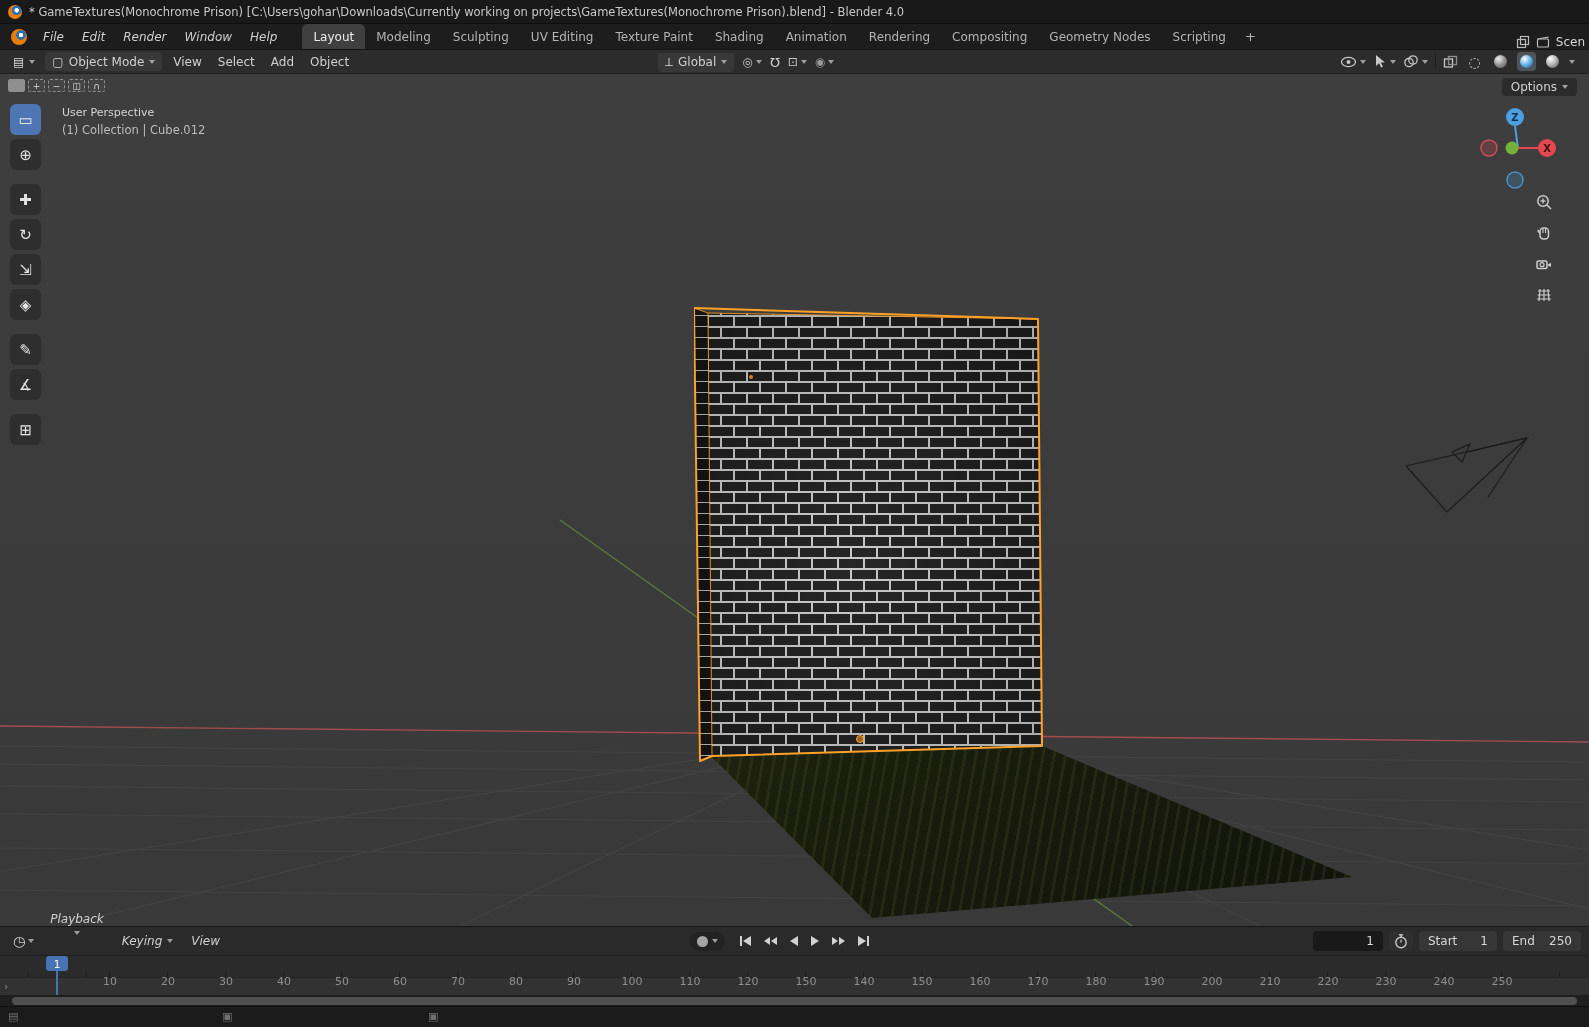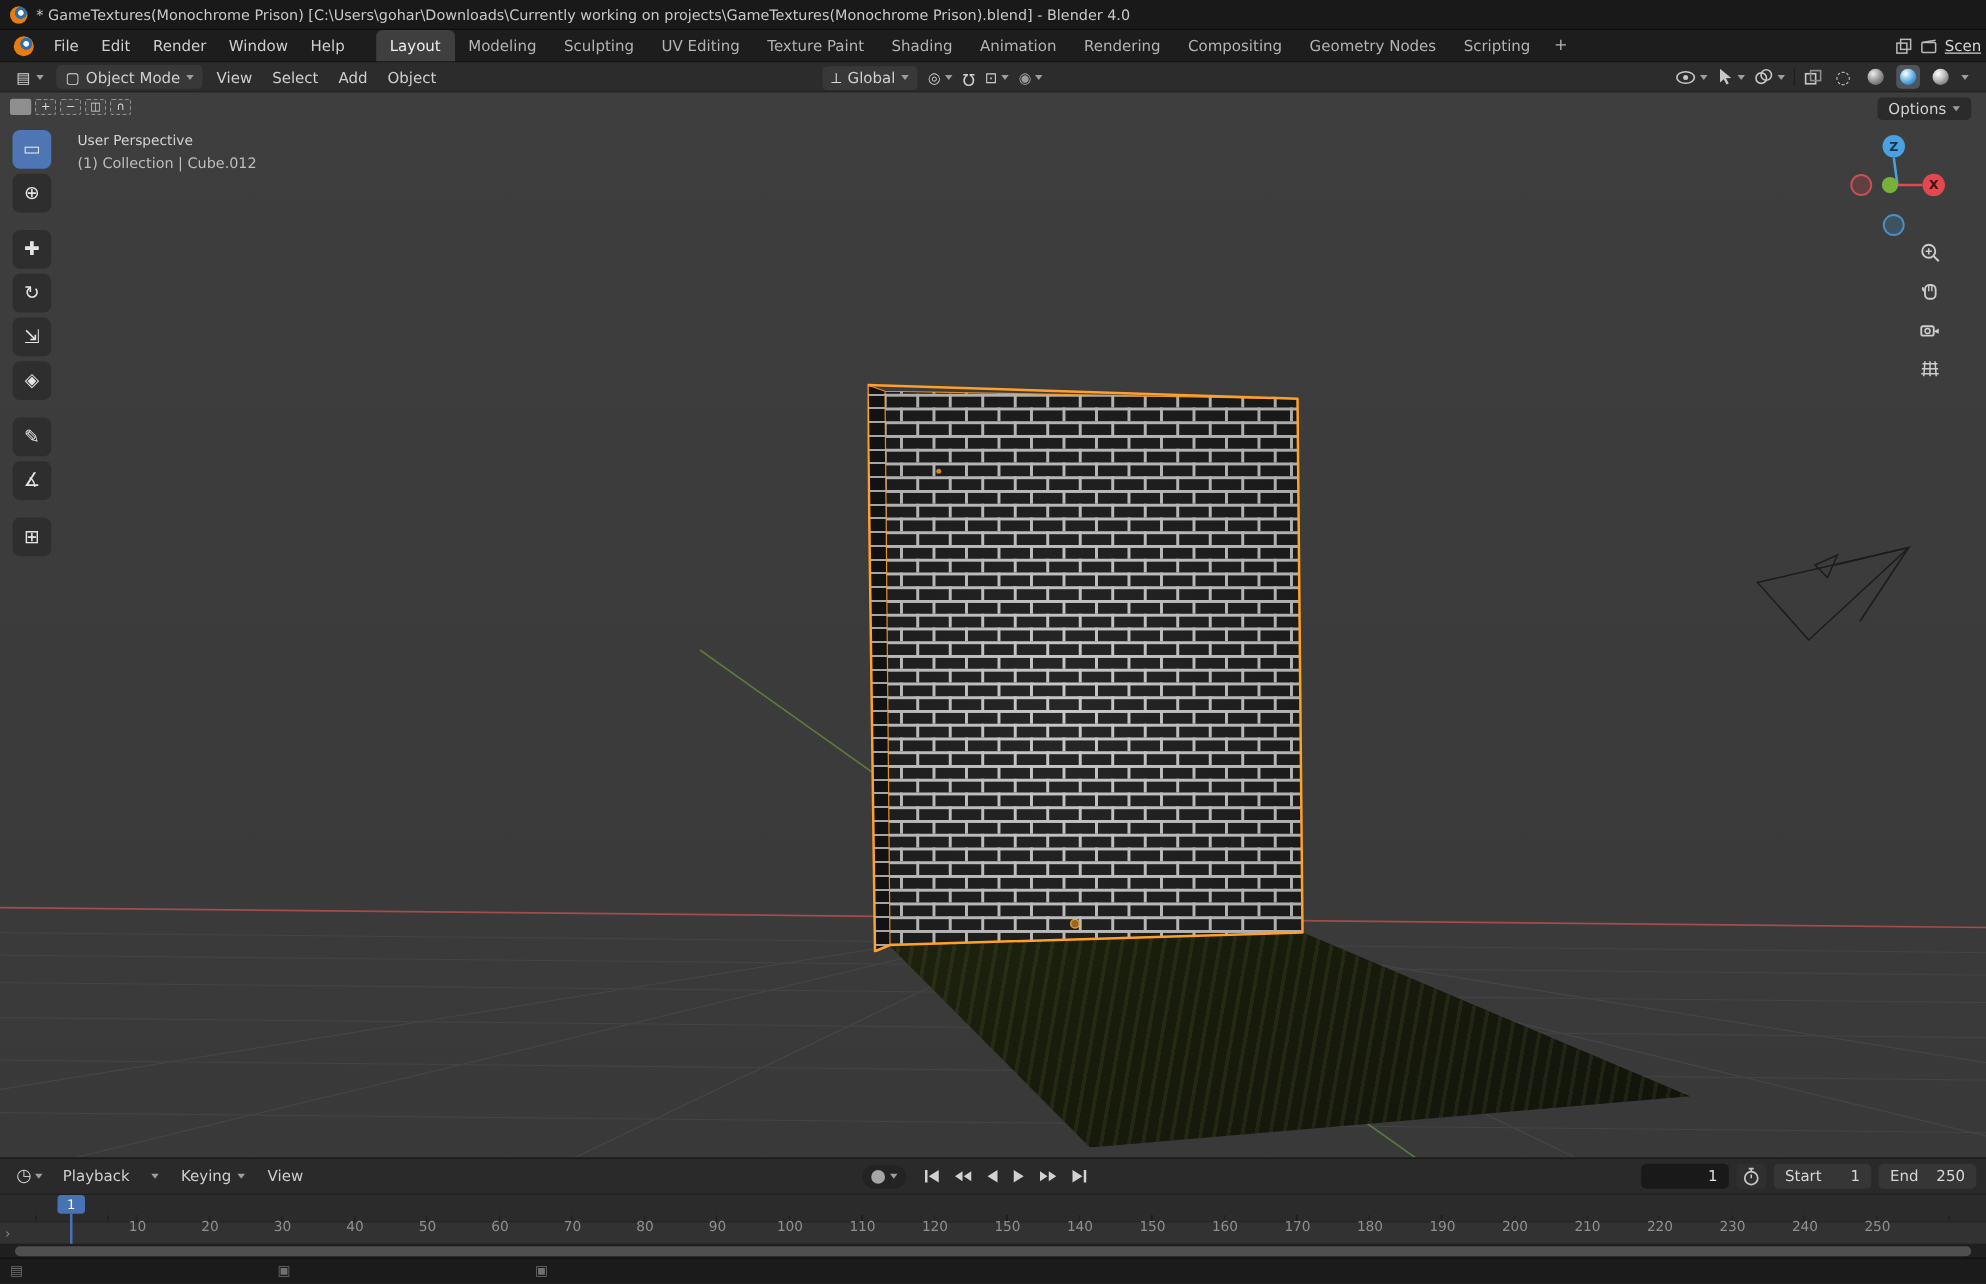--- a/index.html
+++ b/index.html
@@ -8,27 +8,27 @@
   .app { position:relative; width:1589px; height:1027px; overflow:hidden; background:#3c3c3c; user-select:none; }
 
   
   .titlebar { position:absolute; top:0; left:0; width:100%; height:24px; background:#191919; display:flex; align-items:center; gap:7px; padding:0 8px; border-bottom:1px solid #0e0e0e; }
   .blender-logo { width:14px; height:14px; border-radius:50%; background:radial-gradient(circle at 62% 38%, #fff 0 2px, #2a6fb4 2.5px 4.5px, #e87d0d 5px); flex:none; }
   .titlebar .ttext { color:#c9c9c9; font-size:11.5px; white-space:nowrap; }
 
   
   .menubar { position:absolute; top:24px; left:0; width:100%; height:26px; background:#1d1d1d; display:flex; align-items:stretch; padding:0 4px; border-bottom:1px solid #141414; }
   .menubar .logo-btn { display:flex; align-items:center; padding:0 7px; }
-  .menus { display:flex; align-items:stretch; }
+  .menus { display:flex; align-items:stretch;font-style:italic; }
   .menu-item { display:flex; align-items:center; padding:0 9px; color:#cfcfcf; cursor:default; }
   .tabs { display:flex; align-items:stretch; margin-left:16px; }
   .tab { display:flex; align-items:center; padding:0 11px; color:#b3b3b3; border-radius:5px 5px 0 0; }
   .tab.active { background:#3f3f3f; color:#ececec; }
   .tab-add { display:flex; align-items:center; padding:0 8px; color:#b3b3b3; font-size:13px; }
-  .mb-right { margin-left:auto; display:flex; align-items:center; gap:6px; overflow:hidden; padding-left:6px; max-width:92px;text-decoration:underline; }
+  .mb-right { margin-left:auto; display:flex; align-items:flex-end; gap:6px; overflow:hidden; padding-left:6px; max-width:92px; }
   .mb-right .scene-label { white-space:nowrap; color:#d6d6d6; }
 
   
   .vheader { position:absolute; top:50px; left:0; width:100%; height:24px; background:#2c2c2c; display:flex; align-items:center; padding:0 6px; gap:3px; border-bottom:1px solid #1f1f1f; }
   .pill { display:flex; align-items:center; gap:5px; background:#383838; border-radius:4px; padding:0 7px; height:19px; flex:none; }
   .pill .picon { font-size:12px; color:#d8d8d8; line-height:1; }
   .vmenu { display:flex; align-items:center; }
   .vmenu .menu-item { padding:0 8px; }
   .chev { width:0; height:0; border-left:3.5px solid transparent; border-right:3.5px solid transparent; border-top:4px solid #9e9e9e; flex:none; }
   .hcenter { position:absolute; left:658px; top:0; height:24px; display:flex; align-items:center; gap:8px; }
@@ -441,21 +441,21 @@
   </div>
 
   <div class="timeline">
     <div class="tl-header">
       <div class="hicon" style="padding:0 5px;">
         <span class="glyph" style="font-size:14px;">◷</span>
         <span class="chev"></span>
       </div>
       <div class="menus">
 
-          <div class="menu-item" style="gap:17px;display:flex;align-items:center;">
+          <div class="menu-item" style="gap:5px;display:flex;align-items:center;flex-direction:column;">
             <span>Playback</span>
           <span class="chev"></span>
           </div>
 
           <div class="menu-item" style="gap:5px;display:flex;align-items:center;">
             <span>Keying</span>
           <span class="chev"></span>
           </div>
 
           <div class="menu-item" style="gap:5px;display:flex;align-items:center;">

